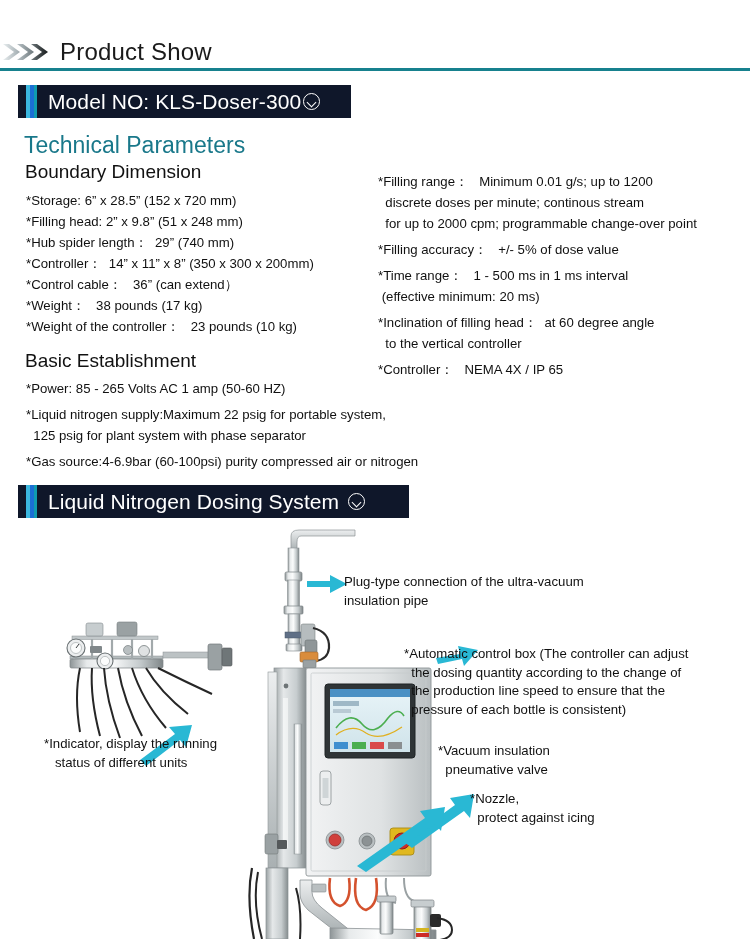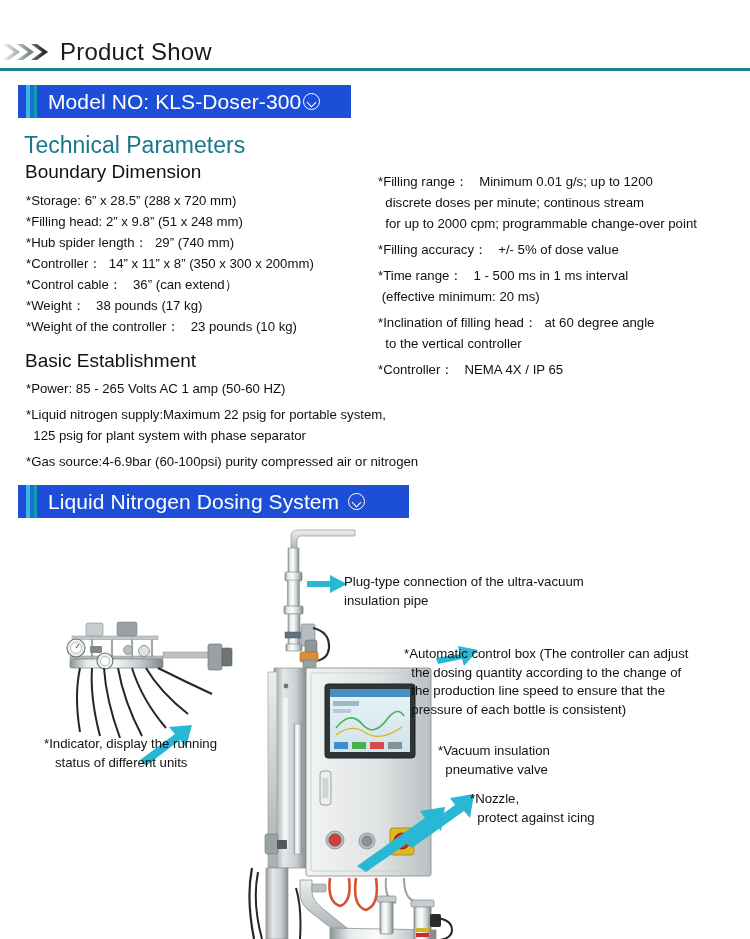--- a/index.html
+++ b/index.html
@@ -31,21 +31,21 @@
   .header-rule {
     position: absolute;
     left: 0; top: 68px;
     width: 750px; height: 3px;
     background: #17818e;
   }
 
   
   .bar {
     position: absolute;
-    background: #1d4ed8;
+    background: #0f172a;
     display: flex;
     align-items: center;
     height: 33px;
   }
   .bar-stripe {
     width: 11px;
     height: 100%;
     flex: 0 0 auto;
     background: linear-gradient(to right, #3bb7e0 0 4px, #1b6fd4 4px 8px, #0f9cb0 8px 11px);
     margin-left: 8px;
@@ -163,21 +163,21 @@
 <div class="bar" id="bar-model">
   <span class="bar-stripe"></span>
   <span class="bar-label">Model NO: KLS-Doser-300</span>
   <span class="chev-circle"></span>
 </div>
 
 <div class="tech-title">Technical Parameters</div>
 <div class="subhead" id="sub-boundary">Boundary Dimension</div>
 
 <div class="speclist" id="left-specs">
-  <div class="row">*Storage: 6” x 28.5” (288 x 720 mm)</div>
+  <div class="row">*Storage: 6” x 28.5” (152 x 720 mm)</div>
   <div class="row">*Filling head: 2” x 9.8” (51 x 248 mm)</div>
   <div class="row">*Hub spider length：  29” (740 mm)</div>
   <div class="row">*Controller：  14” x 11” x 8” (350 x 300 x 200mm)</div>
   <div class="row">*Control cable：   36” (can extend）</div>
   <div class="row">*Weight：   38 pounds (17 kg)</div>
   <div class="row">*Weight of the controller：   23 pounds (10 kg)</div>
 </div>
 
 <div class="speclist" id="right-specs">
   <div class="row">*Filling range：   Minimum 0.01 g/s; up to 1200</div>

